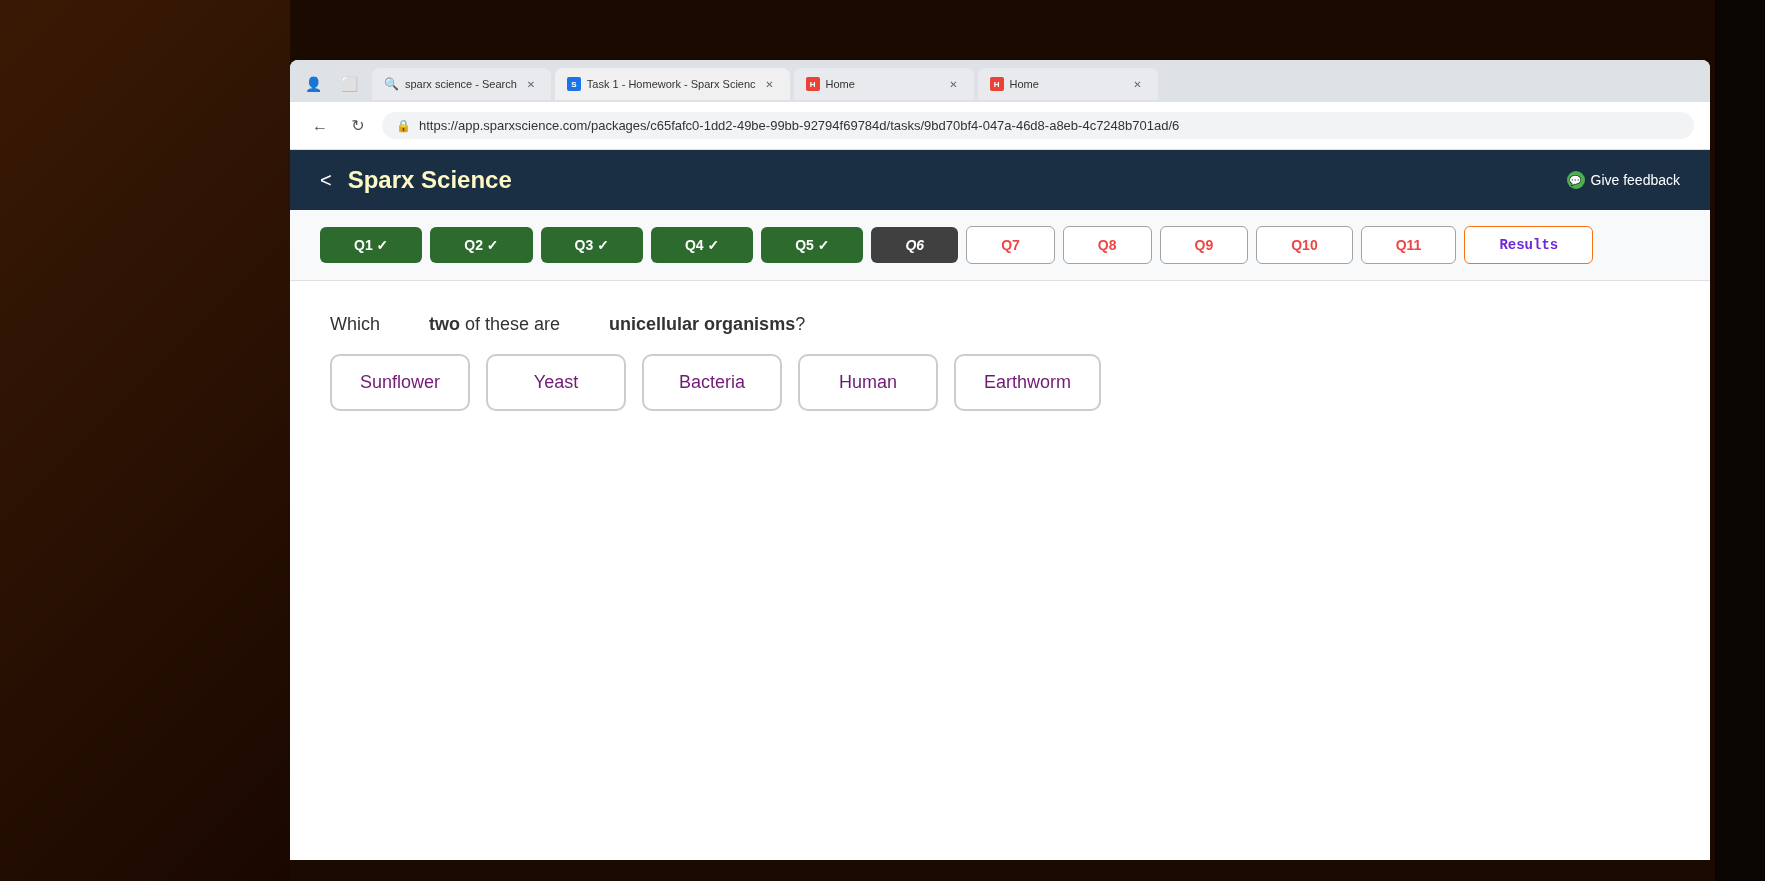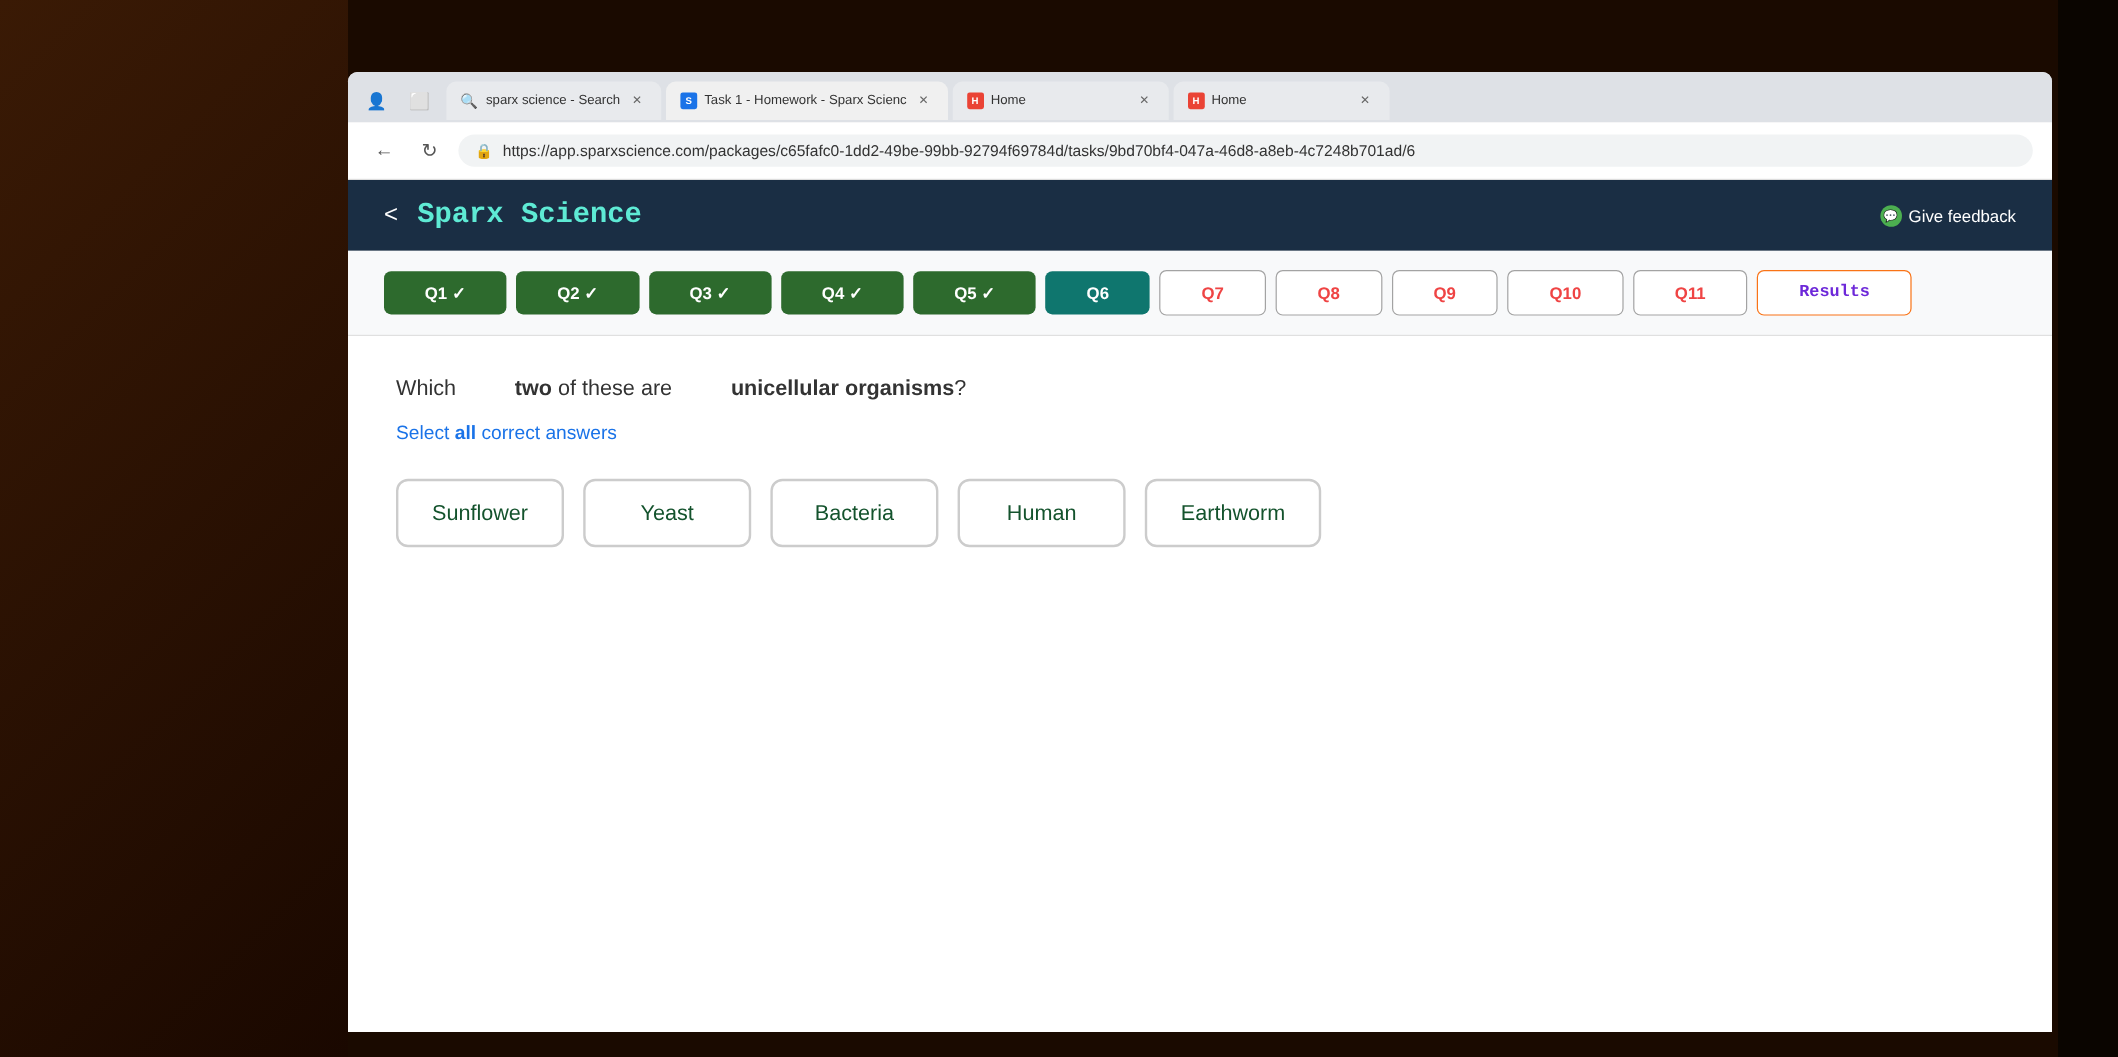--- a/index.html
+++ b/index.html
@@ -200,22 +200,21 @@
 
     .back-btn {
       color: white;
       font-size: 20px;
       cursor: pointer;
     }
 
     .sparx-title {
       font-size: 24px;
       font-weight: bold;
-      color: #5eead4;
-      font-family: Liberation Mono, monospace;
+      color: #fef9c3;
     }
 
     .feedback-btn {
       display: flex;
       align-items: center;
       gap: 6px;
       color: white;
       font-size: 14px;
       cursor: pointer;
     }
@@ -252,22 +251,23 @@
       min-width: 60px;
       text-align: center;
     }
 
     .q-btn.answered {
       background: #2d6a2d;
       color: white;
     }
 
     .q-btn.current {
-      background: #0f766e;
-      color: white;
+      background: #404040;
+      color: white;
+      font-style: italic;
     }
 
     .q-btn.pending {
       background: white;
       color: #ef4444;
       border: 1px solid #a3a3a3;
     }
 
     .q-btn.results {
       background: white;
@@ -309,21 +309,21 @@
       gap: 16px;
       flex-wrap: wrap;
     }
 
     .answer-btn {
       padding: 16px 28px;
       border: 2px solid #ccc;
       border-radius: 10px;
       background: white;
       font-size: 18px;
-      color: #14532d;
+      color: #701a75;
       cursor: pointer;
       min-width: 140px;
       text-align: center;
       transition: border-color 0.2s;
     }
   </style>
 </head>
 <body>
 
 <div class="bg-left"></div>
@@ -394,23 +394,20 @@
       <button class="q-btn pending">Q9</button>
       <button class="q-btn pending">Q10</button>
       <button class="q-btn pending">Q11</button>
       <button class="q-btn results">Results</button>
     </div>
 
     <div class="question-area">
       <p class="question-text">
         <span>Which </span><span class="bold">two</span><span> of these are </span><span class="bold">unicellular organisms</span><span>?</span>
       </p>
-      <p class="select-instruction">
-        <span>Select </span><span class="bold">all</span><span> correct answers</span>
-      </p>
 
       <div class="answer-options">
         <button class="answer-btn">Sunflower</button>
         <button class="answer-btn">Yeast</button>
         <button class="answer-btn">Bacteria</button>
         <button class="answer-btn">Human</button>
         <button class="answer-btn">Earthworm</button>
       </div>
     </div>
 

